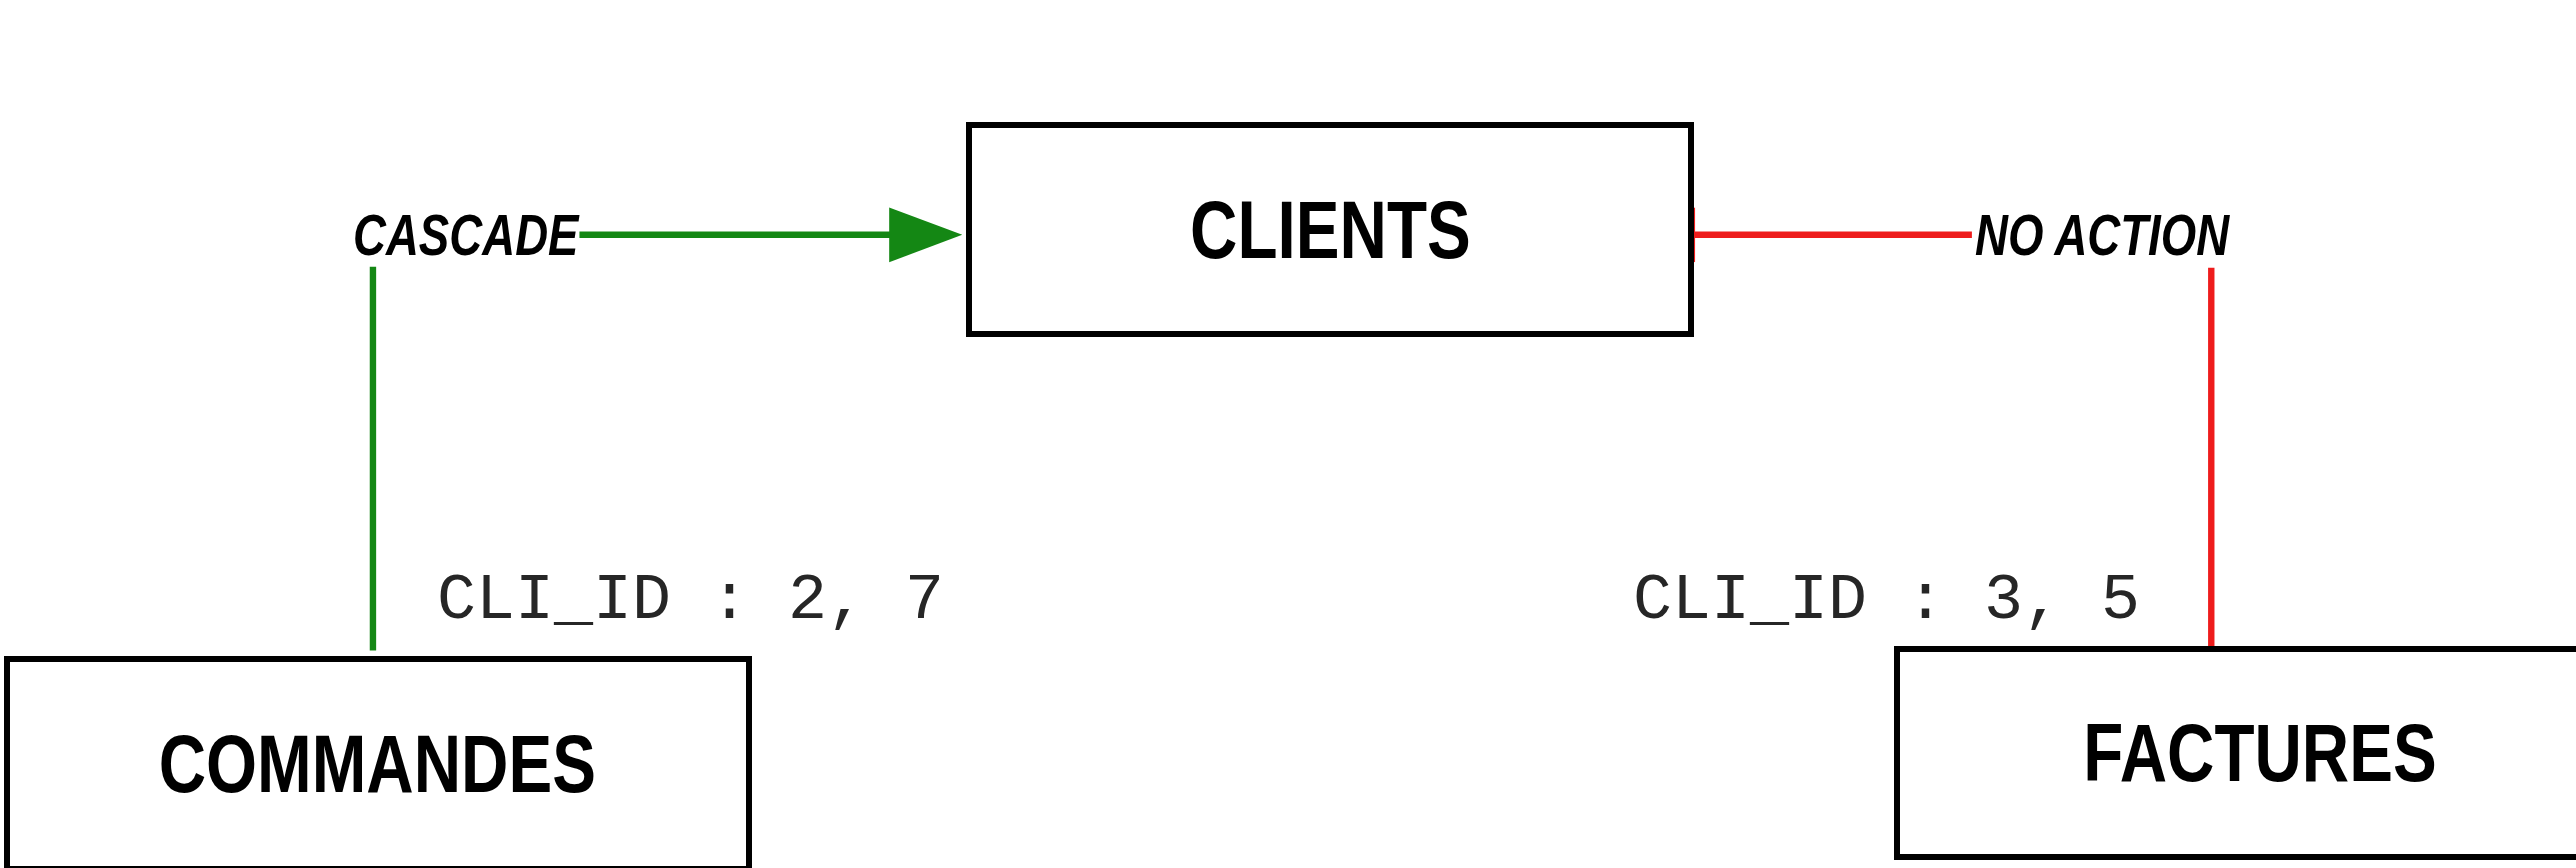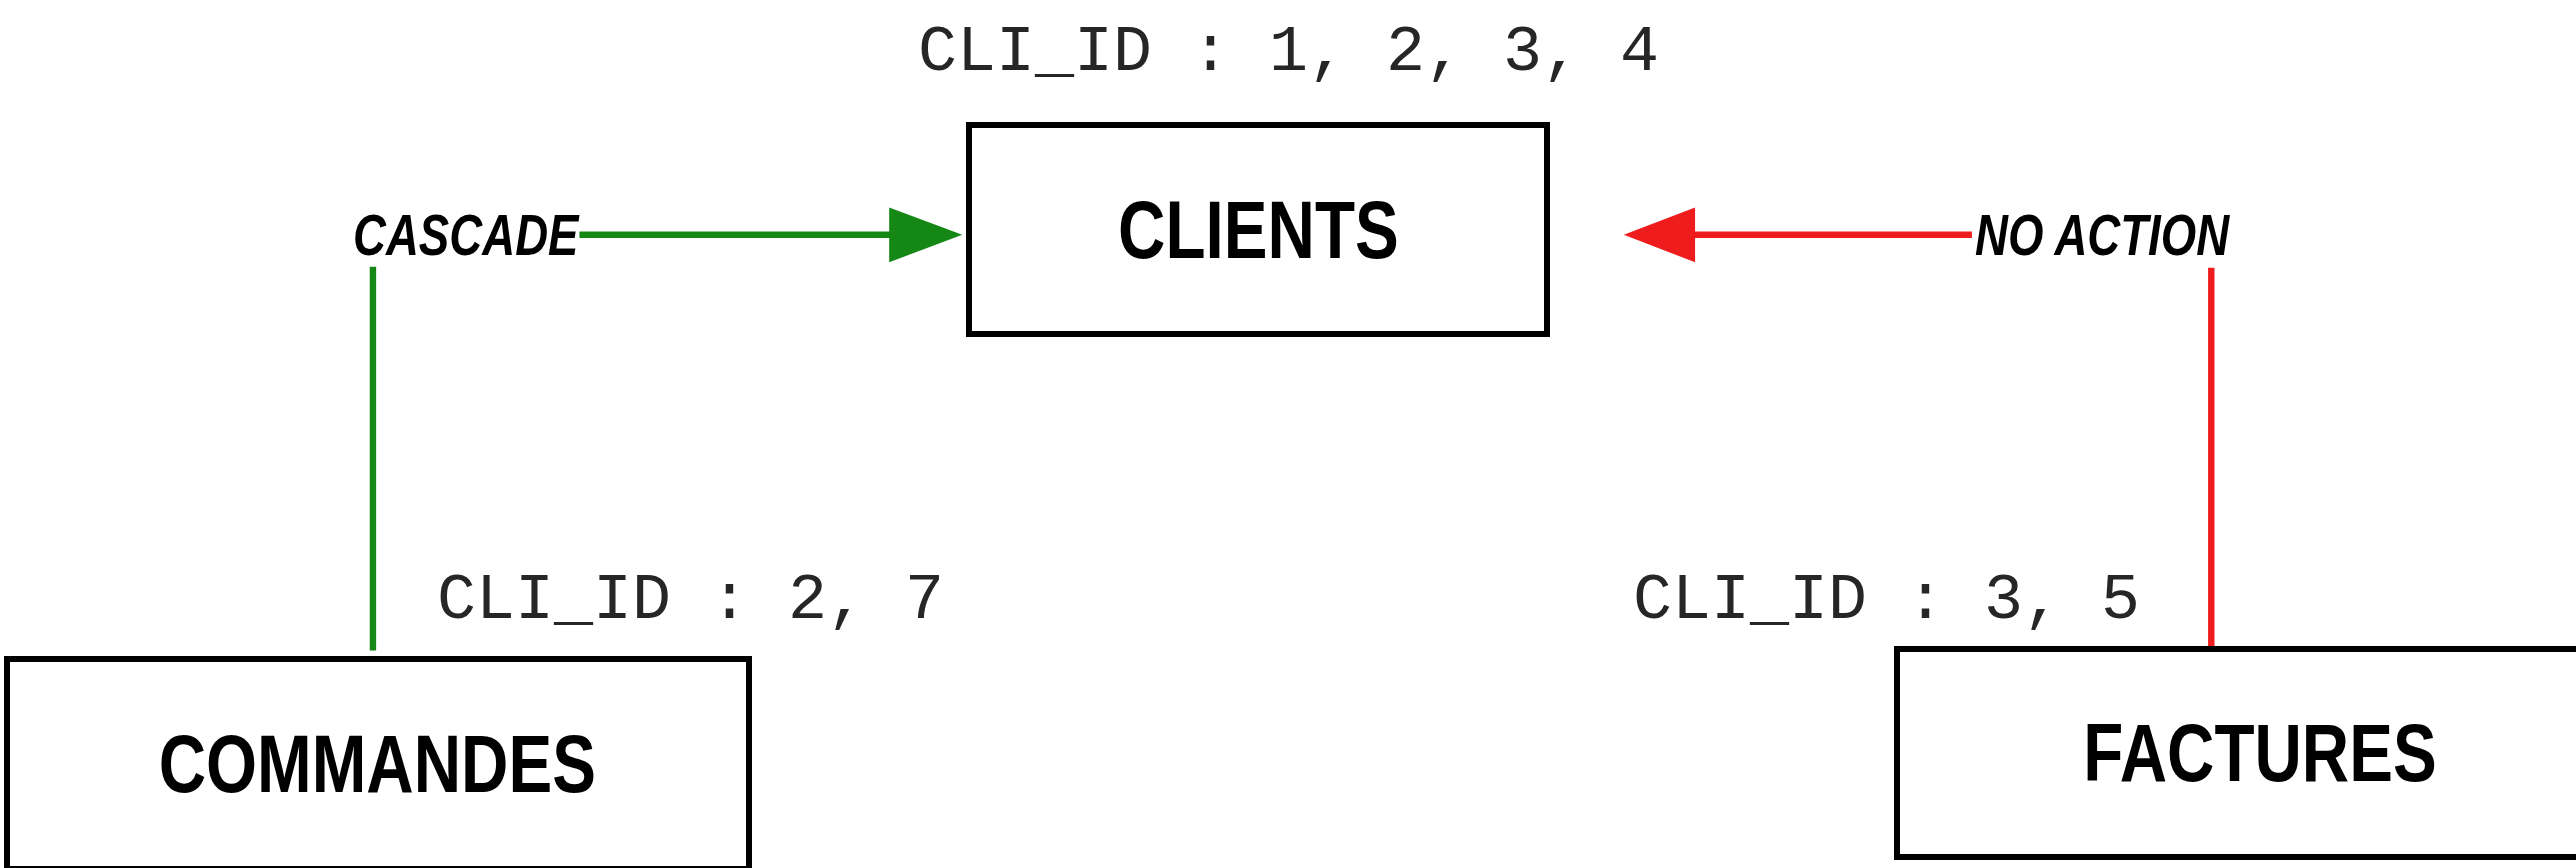--- a/index.html
+++ b/index.html
@@ -24,21 +24,21 @@
   }
   .table-box {
     position: absolute;
     box-sizing: border-box;
     border: 6.4px solid #000000;
     background: #ffffff;
     display: flex;
     align-items: center;
     justify-content: center;
   }
-  .box-clients   { left: 966px; top: 122px; width: 584px; height: 215px; }
+  .box-clients   { left: 966px; top: 122px; width: 728px; height: 215px; }
   .box-commandes { left: 3.7px;    top: 656px; width: 748px; height: 216px; }
   .box-factures  { left: 1894px; top: 646px; width: 732px; height: 214px; }
   .table-name {
     font-size: 82px;
     font-weight: bold;
     color: #000000;
     white-space: nowrap;
     transform: scaleX(0.8);
     transform-origin: center center;
   }
@@ -76,21 +76,20 @@
 
     <line x1="634" y1="257" x2="985" y2="257" stroke-width="7" stroke="#148714"></line>
     <polygon points="973,227 973,287 1053,257" fill="#148714"></polygon>
     <line x1="408" y1="292" x2="408" y2="712" stroke-width="7" stroke="#148714"></line>
 
     <line x1="1847" y1="257" x2="2158" y2="257" stroke-width="7" stroke="#ee1c1c"></line>
     <polygon points="1855,227 1855,287 1777,257" fill="#ee1c1c"></polygon>
     <line x1="2420" y1="293" x2="2420" y2="712" stroke-width="7" stroke="#ee1c1c"></line>
   </svg>
 
-  <div class="key-label key-clients">CLI_ID : 1, 2, 3, 4</div>
 
   <div class="key-label key-commandes">CLI_ID : 2, 7</div>
 
   <div class="key-label key-factures">CLI_ID : 3, 5</div>
 
   <div class="rel-label lbl-cascade">CASCADE</div>
 
   <div class="rel-label lbl-no-action">NO ACTION</div>
 
   <div class="table-box box-clients">

